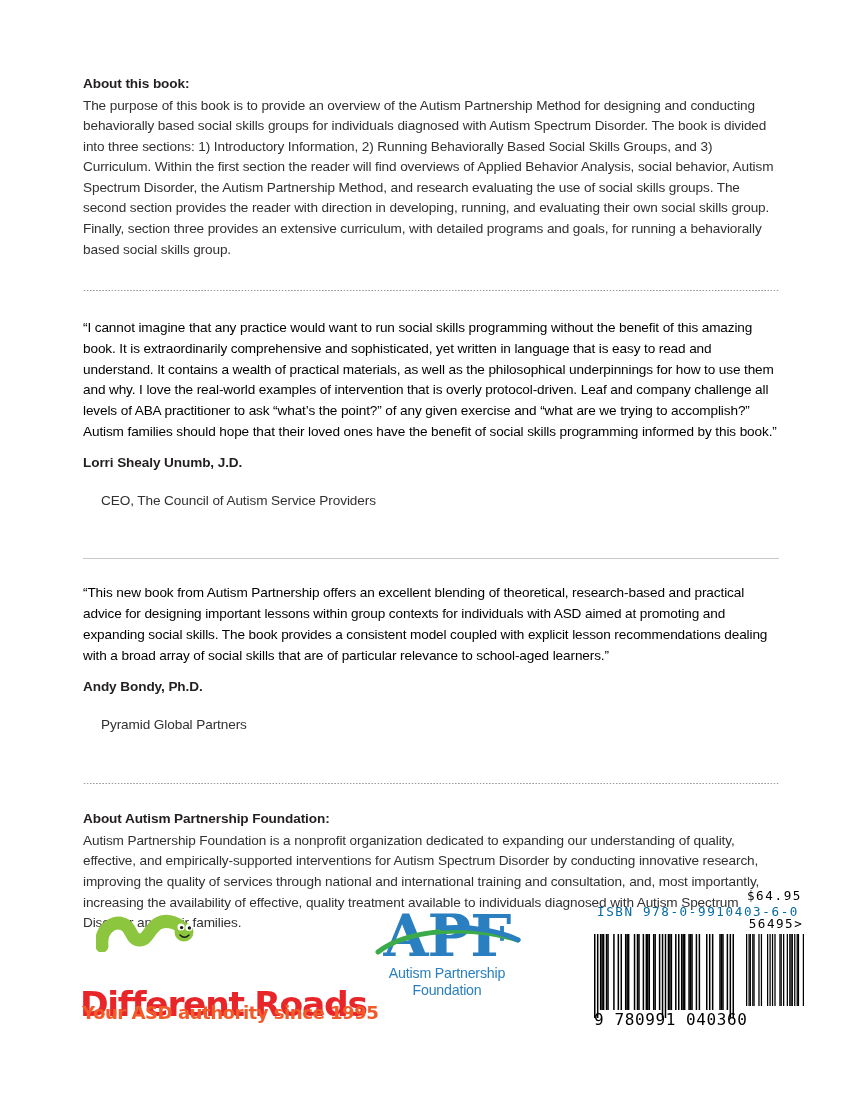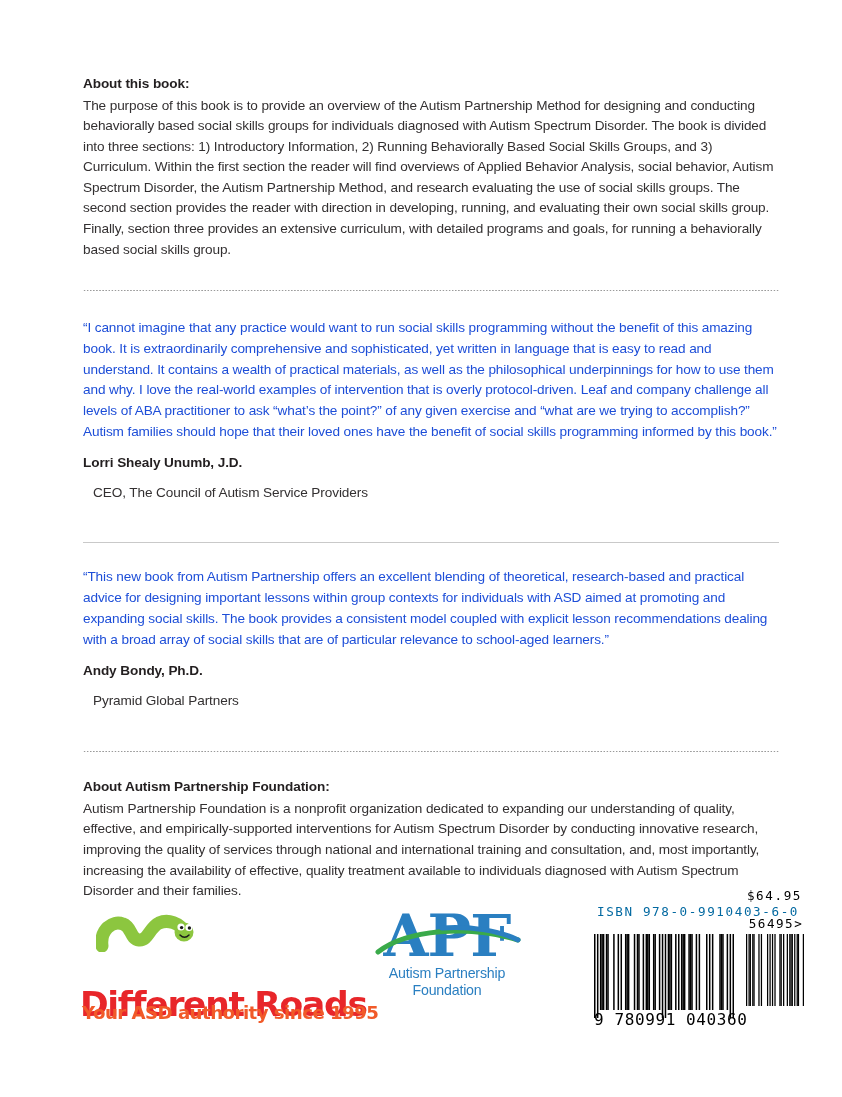--- a/index.html
+++ b/index.html
@@ -45,35 +45,35 @@
     letter-spacing: -0.12px;
     margin: 0;
     color: #333031;
     text-align: left;
   }
   .quote-text {
     font-size: 13.6px;
     line-height: 20.7px;
     letter-spacing: -0.12px;
     margin: 0;
-    color: #1d4ed8;
+    color: #000000;
   }
   .attrib-name {
     font-size: 13.6px;
     font-weight: bold;
     line-height: 20px;
     letter-spacing: -0.1px;
     margin: 11px 0 0 0;
     color: #231f20;
   }
   .attrib-role {
     font-size: 13.6px;
     line-height: 20px;
     letter-spacing: -0.1px;
-    margin: 10px;
+    margin: 18px;
     color: #333031;
   }
 
   
   .rule-dotted {
     height: 1px;
     margin: 0;
     background-image: radial-gradient(circle, #9a9a9a 0.7px, rgba(255,255,255,0) 0.75px);
     background-size: 3.1px 1px;
     background-repeat: repeat-x;

